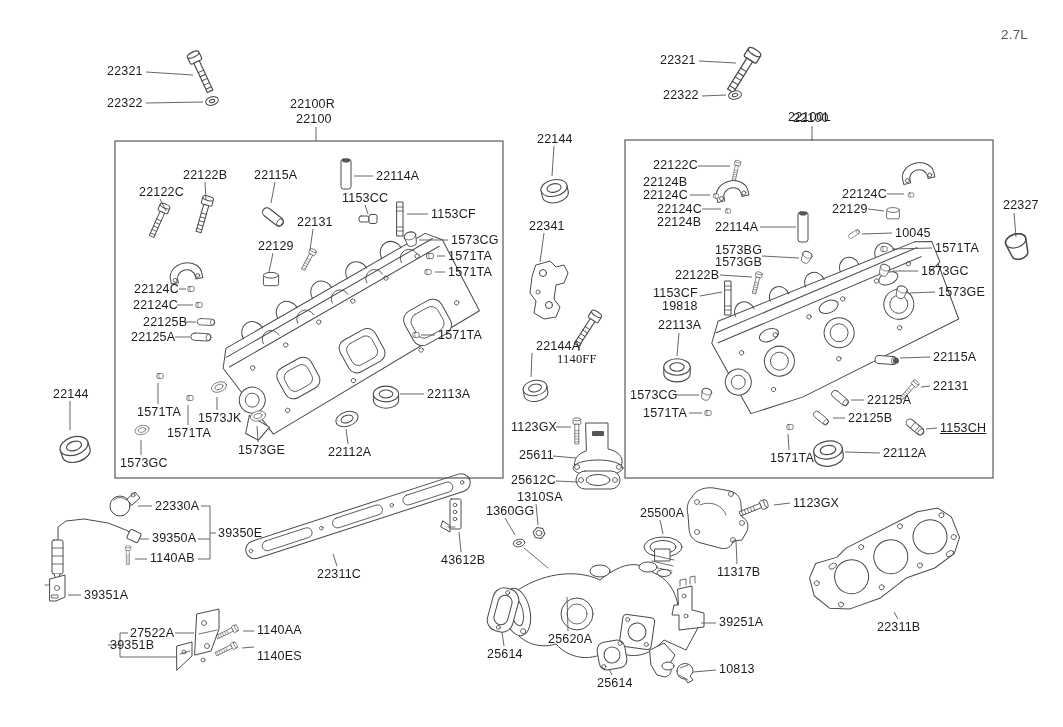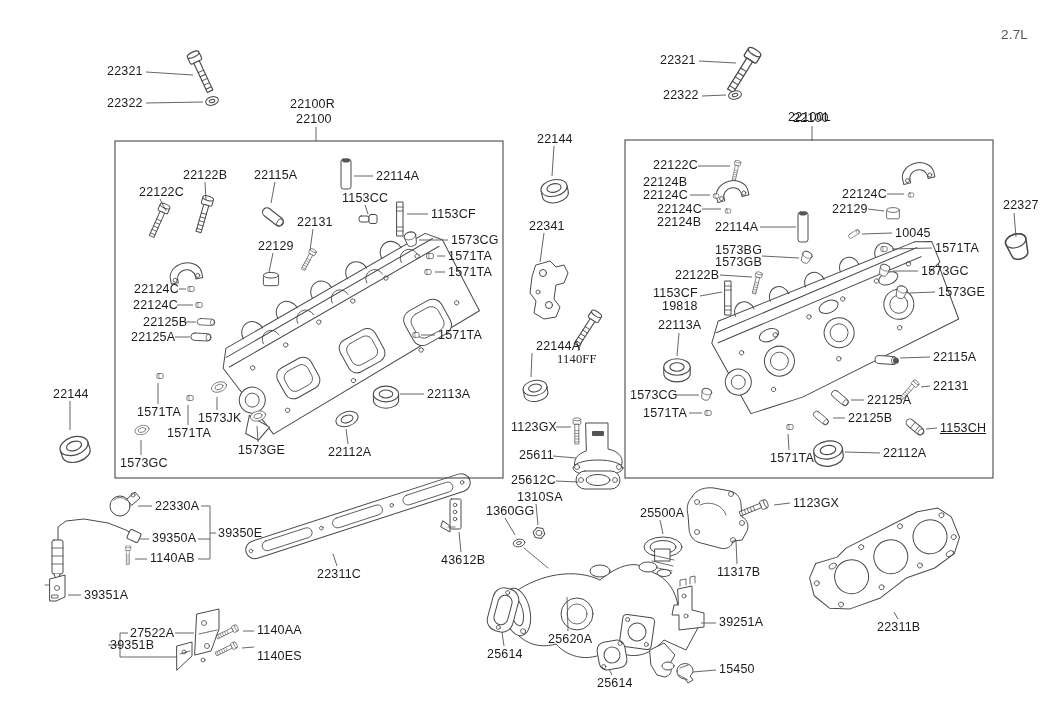--- a/index.html
+++ b/index.html
@@ -620,21 +620,21 @@
     <div class="plabel" style="left: 517px; top: 491px;">1310SA</div>
     <div class="plabel" style="left: 486px; top: 505px;">1360GG</div>
     <div class="plabel" style="left: 441px; top: 554px;">43612B</div>
     <div class="plabel" style="left: 640px; top: 507px;">25500A</div>
     <div class="plabel" style="left: 717px; top: 566px;">11317B</div>
     <div class="plabel" style="left: 793px; top: 497px;">1123GX</div>
     <div class="plabel" style="left: 548px; top: 633px;">25620A</div>
     <div class="plabel" style="left: 487px; top: 648px;">25614</div>
     <div class="plabel" style="left: 597px; top: 677px;">25614</div>
     <div class="plabel" style="left: 719px; top: 616px;">39251A</div>
-    <div class="plabel" style="left: 719px; top: 663px;">15450</div>
+    <div class="plabel" style="left: 719px; top: 663px;">10813</div>
     <div class="plabel" style="left: 877px; top: 621px;">22311B</div>
     <div class="plabel" style="left: 317px; top: 568px;">22311C</div>
     <div class="plabel" style="left: 155px; top: 500px;">22330A</div>
     <div class="plabel" style="left: 152px; top: 532px;">39350A</div>
     <div class="plabel" style="left: 150px; top: 552px;">1140AB</div>
     <div class="plabel" style="left: 218px; top: 527px;">39350E</div>
     <div class="plabel" style="left: 84px; top: 589px;">39351A</div>
     <div class="plabel" style="left: 130px; top: 627px;">27522A</div>
     <div class="plabel" style="left: 62px; top: 639px; margin-left: 48px;">39351B</div>
     <div class="plabel" style="left: 257px; top: 624px;">1140AA</div>

